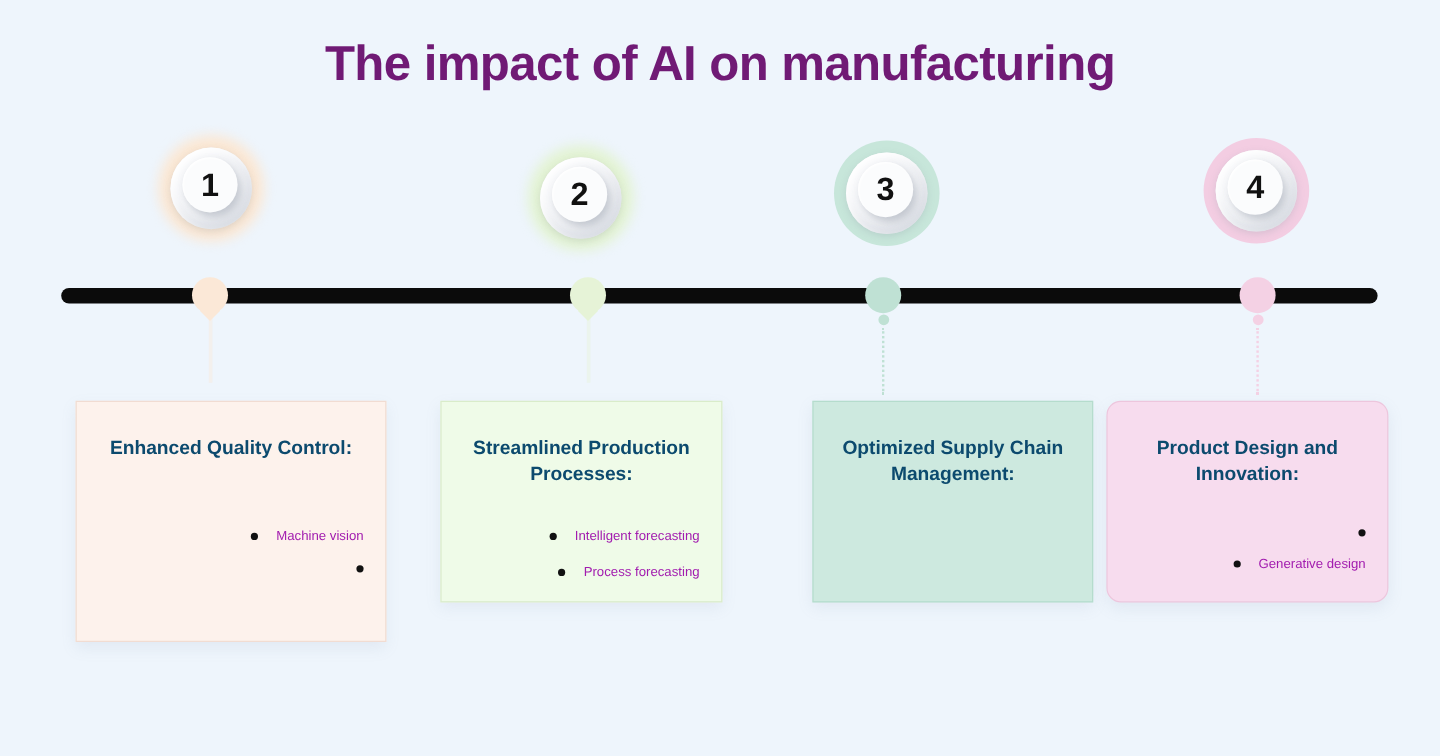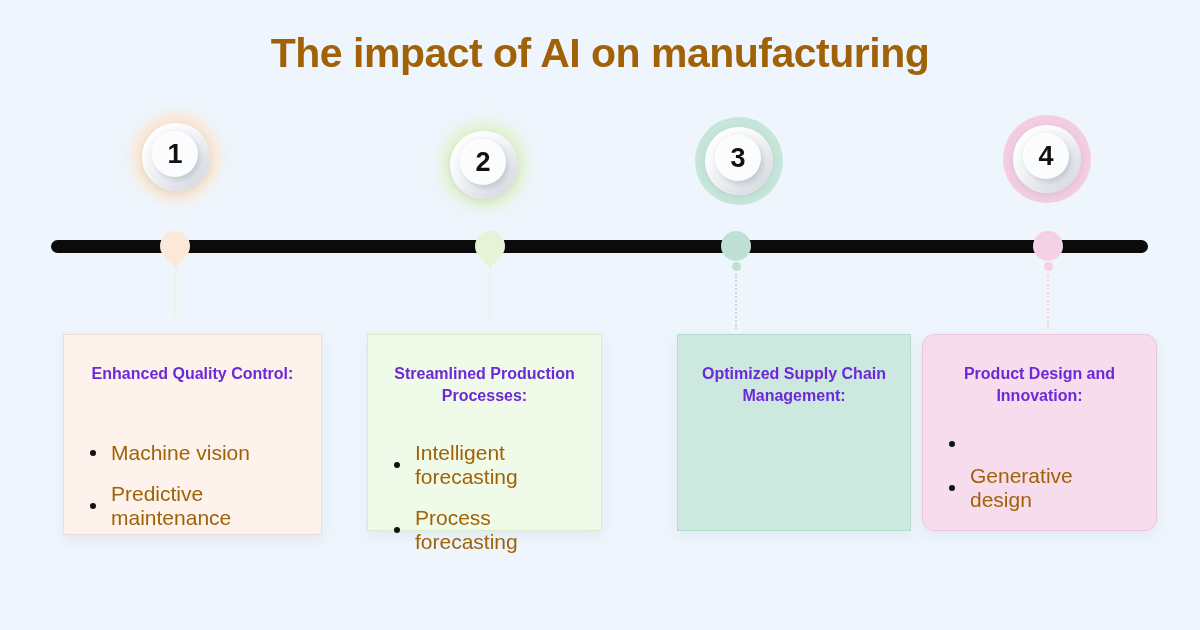--- a/index.html
+++ b/index.html
@@ -9,21 +9,21 @@
     background: #eef5fc;
     overflow: hidden;
   }
   .canvas { position: relative; width: 1200px; height: 630px; }
 
   
   .page-title {
     position: absolute; top: 30px; left: 0; width: 1200px;
     margin: 0; text-align: center;
     font-size: 41px; font-weight: 700; letter-spacing: -0.5px;
-    color: #a16207;
+    color: #701a75;
   }
 
   
   .badge { position: absolute; width: 88px; height: 88px; }
   .badge::before {
     content: ""; position: absolute; inset: 0; border-radius: 50%;
     background: var(--ring);
   }
   .badge.glow::before { filter: blur(5px); }
   .badge-mid {
@@ -69,40 +69,40 @@
     width: 3px; height: 58px; margin: 0 auto;
     background: var(--marker); opacity: 0.4;
   }
   .stem-dotted {
     width: 0; height: 56px; margin: 2px auto 0;
     border-left: 2px dotted var(--marker);
   }
 
   
   .card {
-    position: absolute; top: 334px; height: 197px;
+    position: absolute; top: 334px; height: 168px;
     box-sizing: border-box;
     background: var(--card-bg);
     border: 1px solid var(--card-border);
     box-shadow: 0 5px 12px rgba(130,150,170,0.12);
     padding: 28px 18px 0;
   }
   .card h2 {
     margin: 0; min-height: 66px;
     text-align: center;
     font-size: 16px; font-weight: 700; line-height: 1.35;
-    color: #6d28d9;
+    color: #0c4a6e;
   }
   .card ul {
     list-style: none; margin: 12px 0 0; padding: 0 0 0 8px;
     display: flex; flex-direction: column; gap: 17px;
   }
   .card li {
     display: flex; align-items: center; gap: 15px;
-    font-size: 21px; color: #a16207; line-height: 1.15;
+    font-size: 11px; color: #a21caf; line-height: 1.15; justify-content: flex-end;
   }
   .bullet-dot {
     flex: 0 0 auto; width: 6px; height: 6px; border-radius: 50%;
     background: #111;
   }
 </style>
 </head>
 <body style="background: rgb(238, 245, 252);">
 
 <div class="canvas">
@@ -157,21 +157,20 @@
 
   <div class="card" style="left: 63px; width: 259px; height: 201px; --ring: #fbe7d3; --marker: #fbe8d7; --card-bg: #fdf2ec; --card-border: #f1dcd2;">
     <h2>Enhanced Quality Control:</h2>
     <ul>
       <li>
           <span class="bullet-dot"></span>
           <span>Machine vision</span>
         </li>
       <li>
           <span class="bullet-dot"></span>
-          <span>Predictive maintenance</span>
         </li>
     </ul>
   </div>
 
   <div class="card" style="left: 367px; width: 235px; --ring: #e3f3d3; --marker: #e6f3d7; --card-bg: #effbe8; --card-border: #d9ecca;">
     <h2>Streamlined Production Processes:</h2>
     <ul>
       <li>
           <span class="bullet-dot"></span>
           <span>Intelligent forecasting</span>

